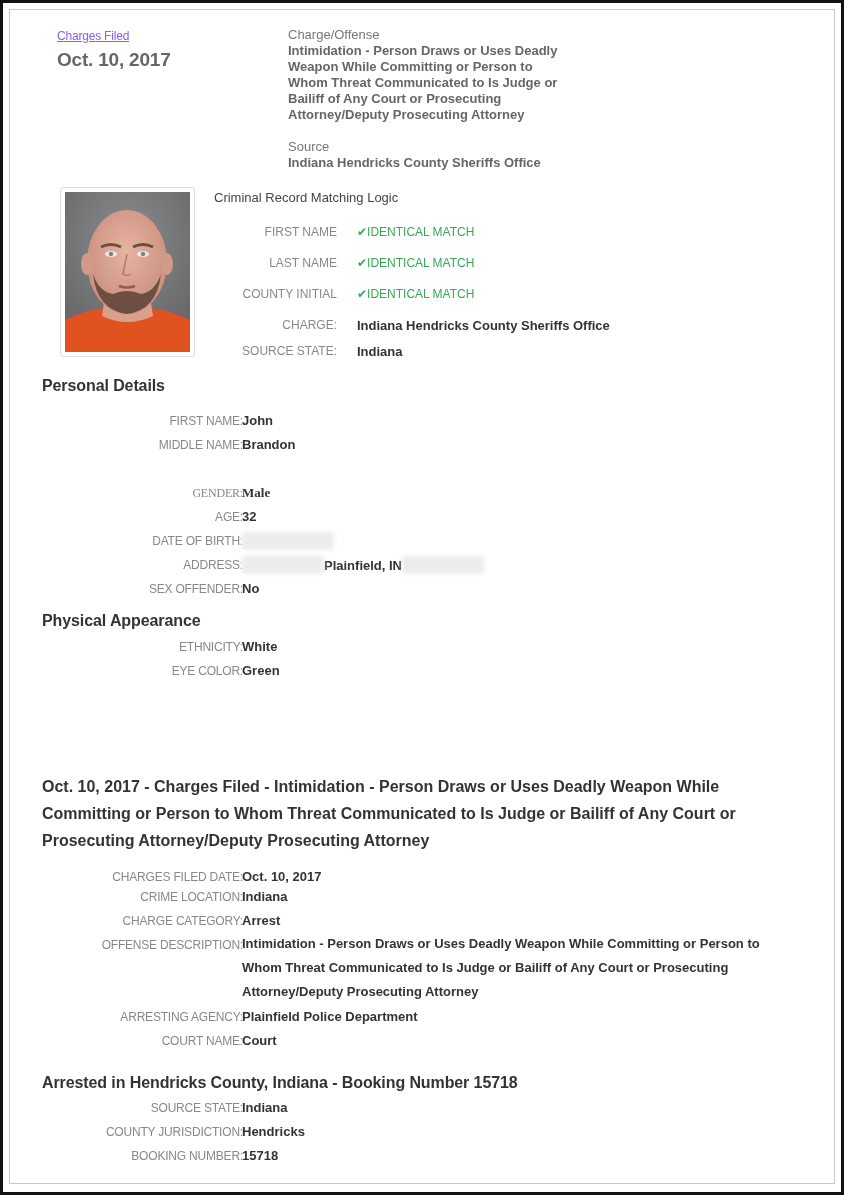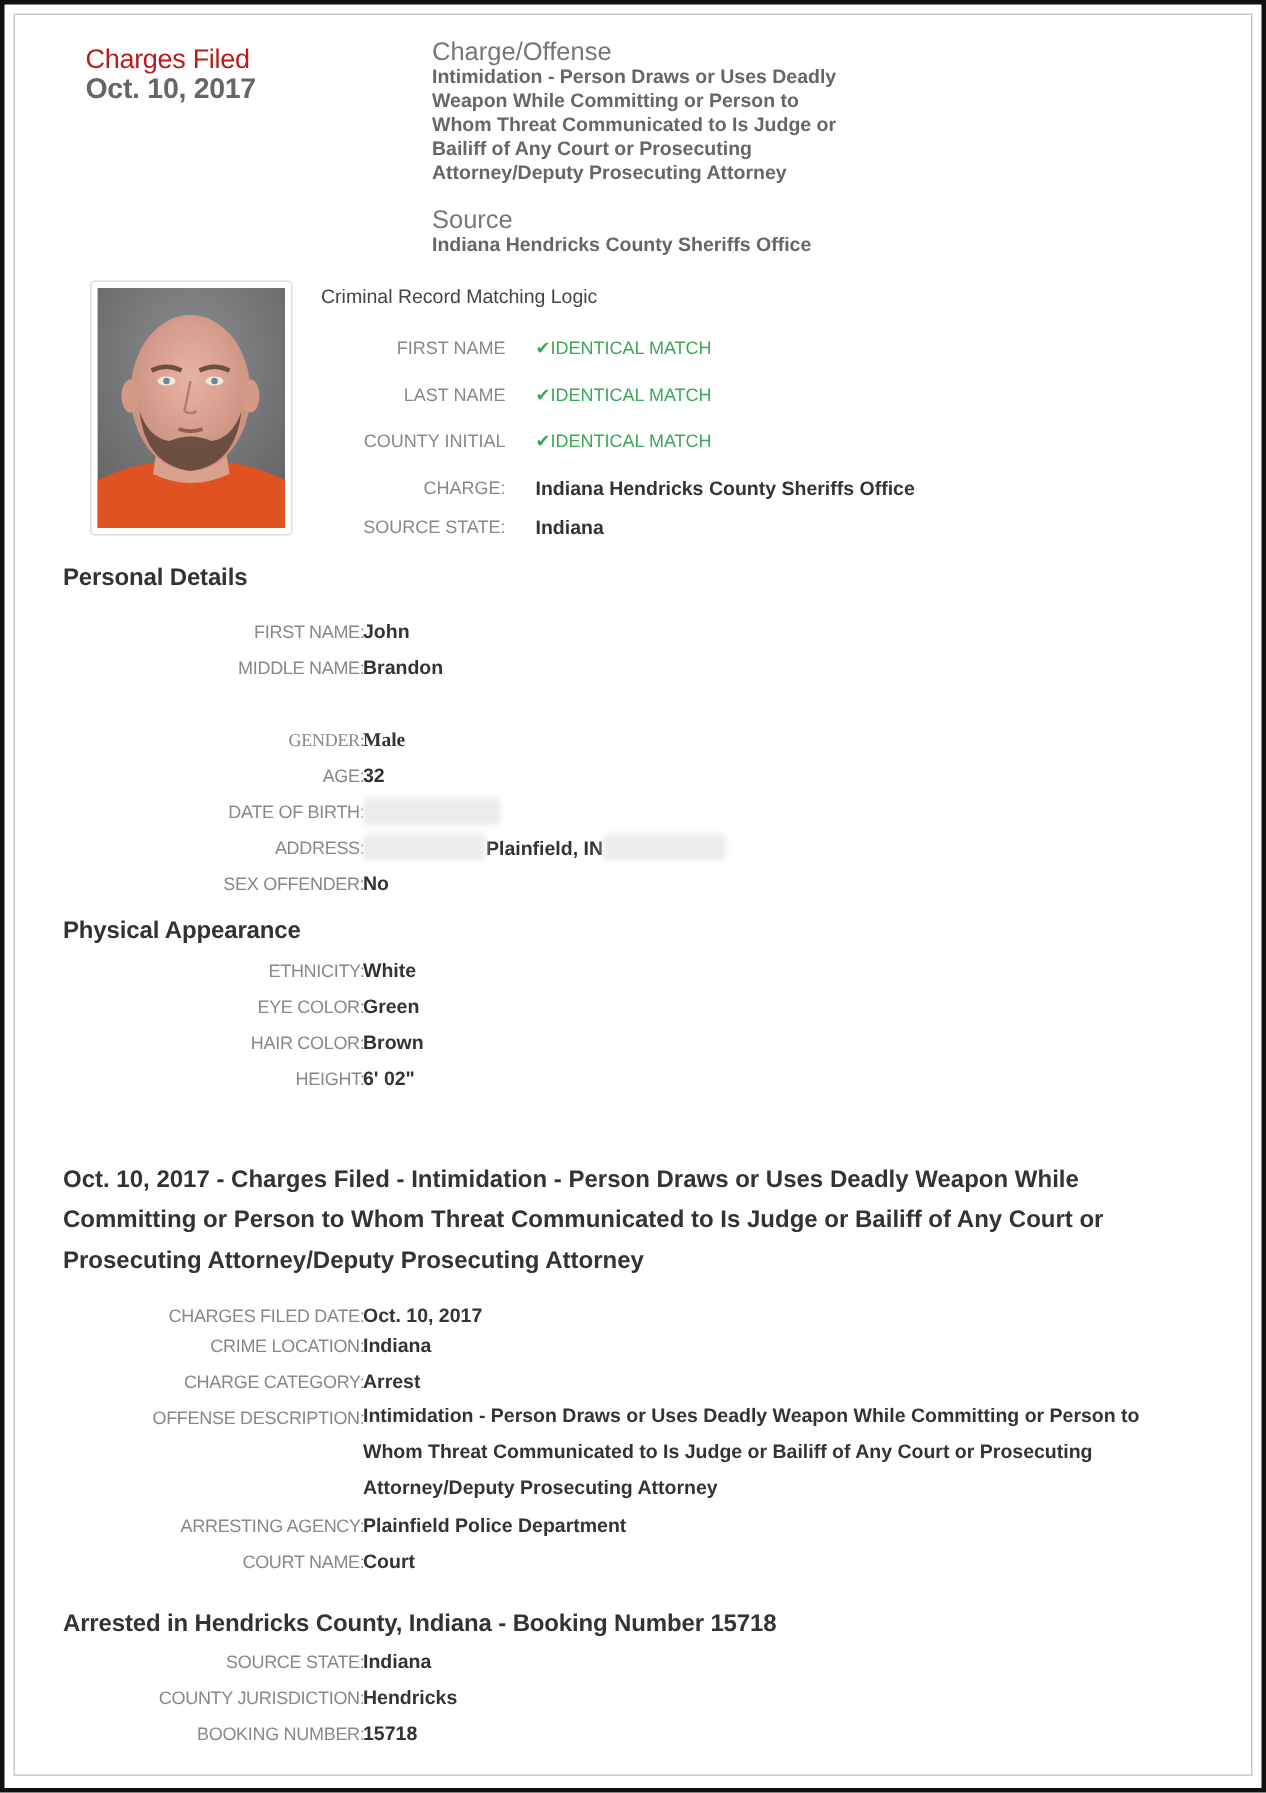--- a/index.html
+++ b/index.html
@@ -13,24 +13,24 @@
   .frame {
     position: absolute;
     left: 6px; top: 6px;
     width: 826px; height: 1175px;
     border: 1px solid #c9c9c9;
     background: #fff;
   }
   .abs { position: absolute; }
 
   
-  .hdr-label { left: 47px; top: 19px; font-size: 18px; color: #b91c1c; letter-spacing: -0.2px; }
+  .hdr-label { left: 47px; top: 19px; font-size: 12px; color: #8b5cf6; letter-spacing: -0.2px; text-decoration: underline; }
   .hdr-date { left: 47px; top: 39px; font-size: 19px; font-weight: bold; color: #666; letter-spacing: -0.2px; }
   .charge-block { left: 278px; top: 17px; width: 300px; }
-  .cb-label { font-size: 17px; color: #777; line-height: 16px; }
+  .cb-label { font-size: 13px; color: #777; line-height: 16px; }
   .cb-value { font-size: 13px; font-weight: bold; color: #666; line-height: 16px; }
   .cb-gap { height: 16px; }
 
   
   .photo-frame {
     left: 50px; top: 177px; width: 135px; height: 170px;
     border: 1px solid #ddd; border-radius: 3px; background: #fff; padding: 4px;
   }
   .photo-frame svg { display: block; width: 125px; height: 160px; }
 
@@ -169,28 +169,20 @@
   <div class="abs sec-title" style="top:602px;">Physical Appearance</div>
 
   <div class="kv" style="top:629px;">
     <span class="kv-label">ETHNICITY:</span>
     <span class="kv-value">White</span>
   </div>
   <div class="kv" style="top:653px;">
     <span class="kv-label">EYE COLOR:</span>
     <span class="kv-value">Green</span>
   </div>
-  <div class="kv" style="top:677px;">
-    <span class="kv-label">HAIR COLOR:</span>
-    <span class="kv-value">Brown</span>
-  </div>
-  <div class="kv" style="top:701px;">
-    <span class="kv-label">HEIGHT:</span>
-    <span class="kv-value">6' 02"</span>
-  </div>
 
   <div class="abs big-title">Oct. 10, 2017 - Charges Filed - Intimidation - Person Draws or Uses Deadly Weapon While Committing or Person to Whom Threat Communicated to Is Judge or Bailiff of Any Court or Prosecuting Attorney/Deputy Prosecuting Attorney</div>
 
   <div class="kv" style="top:823px;margin-top:36px;">
     <span class="kv-label">CHARGES FILED DATE:</span>
     <span class="kv-value">Oct. 10, 2017</span>
   </div>
   <div class="kv" style="top:879px;">
     <span class="kv-label">CRIME LOCATION:</span>
     <span class="kv-value">Indiana</span>

